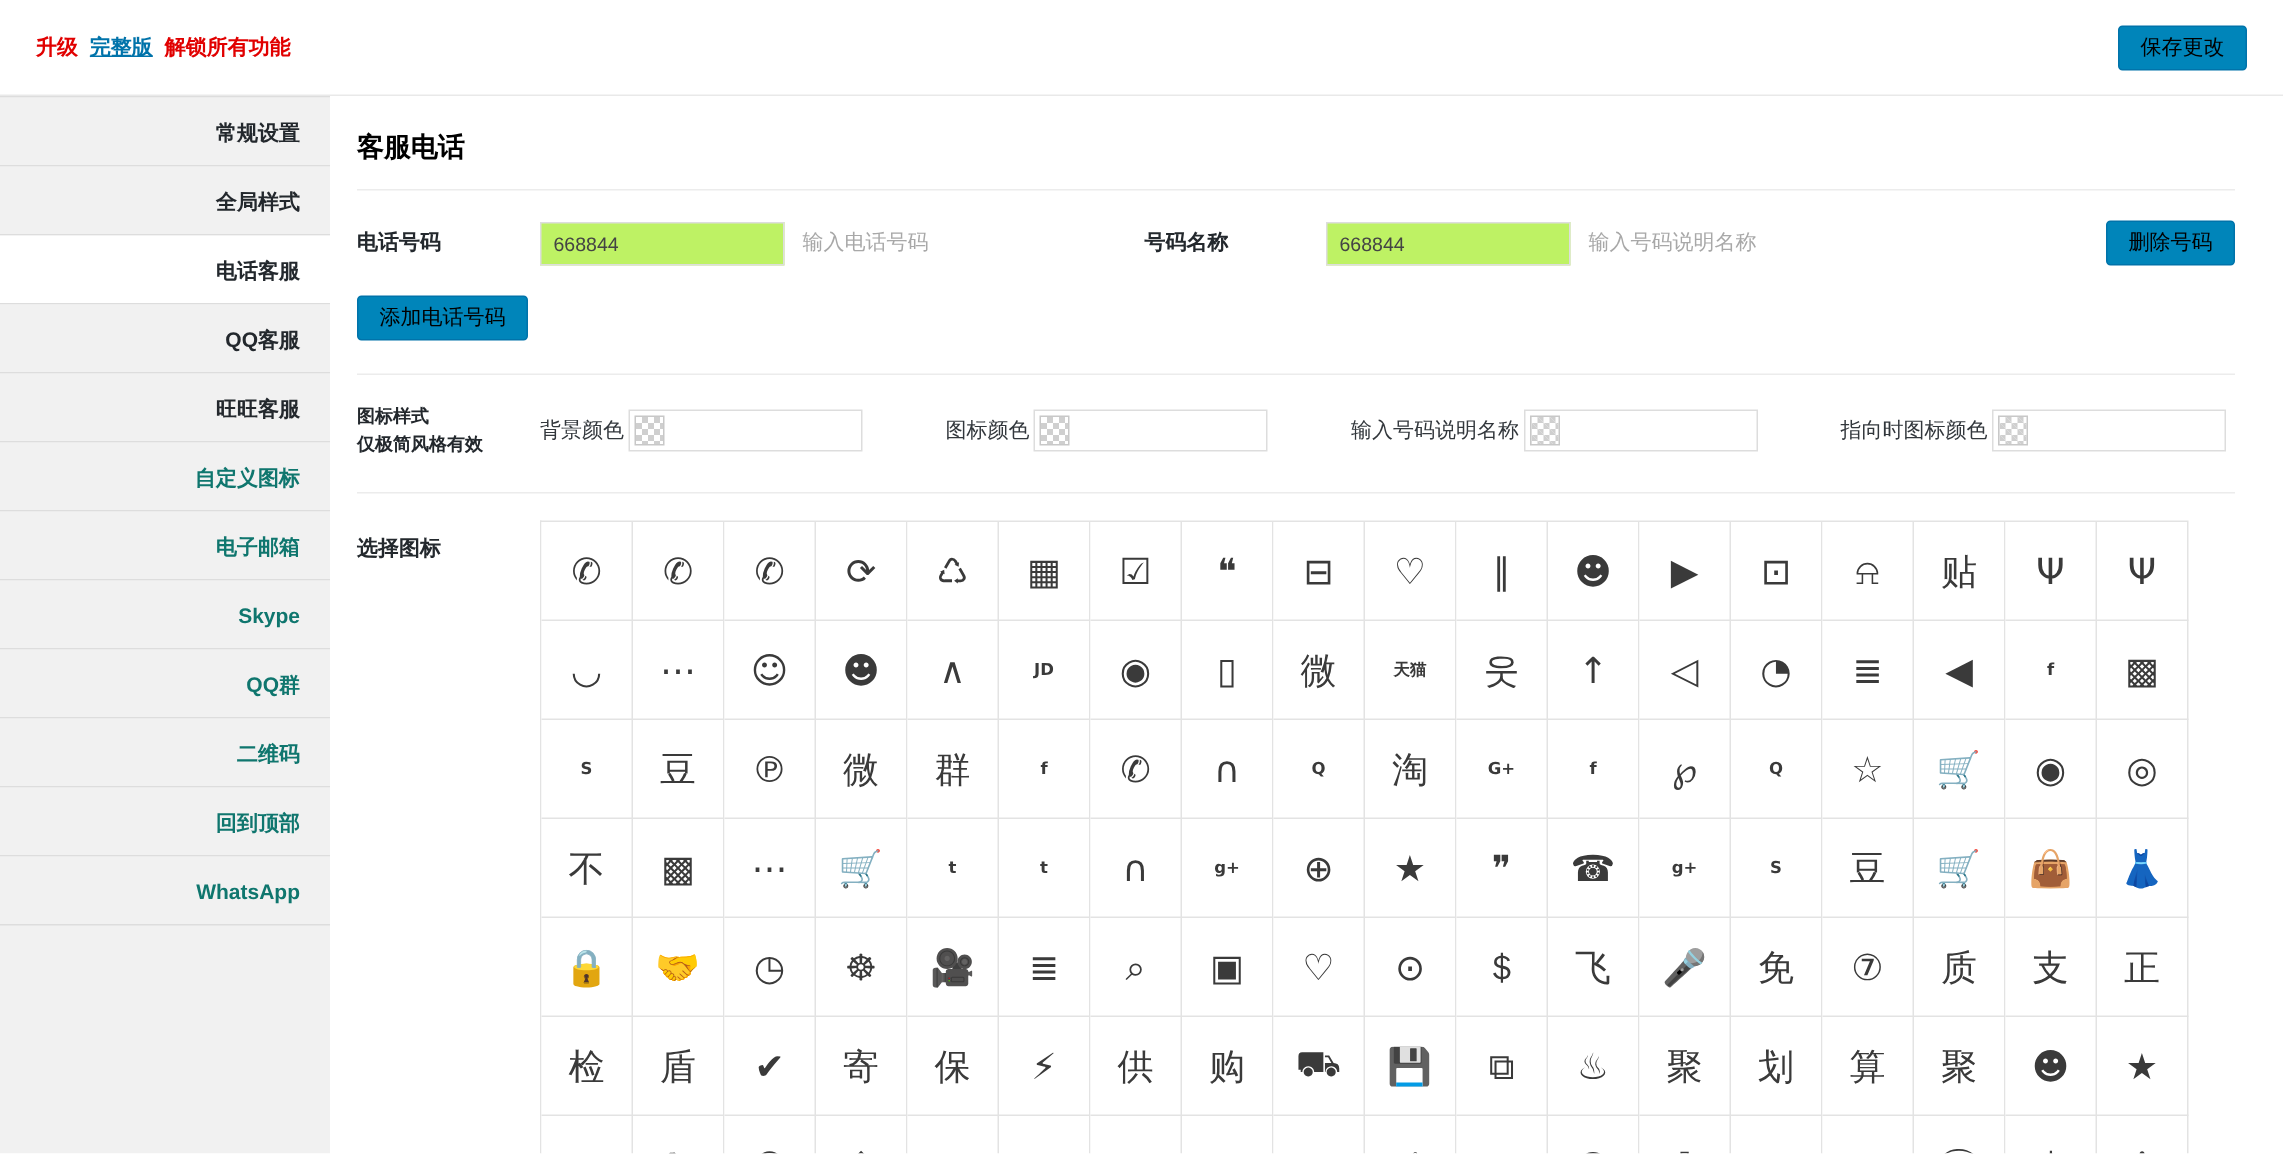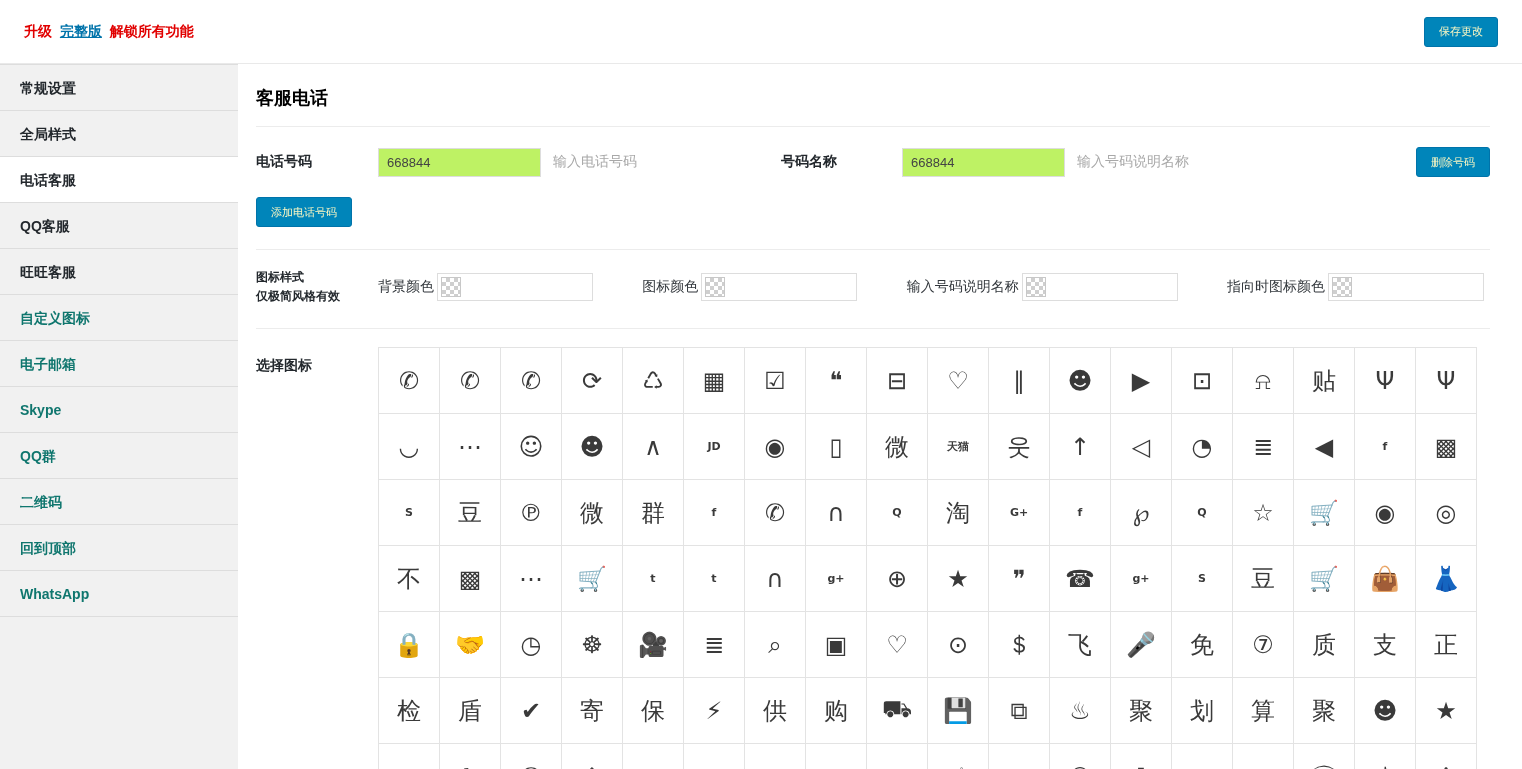--- a/index.html
+++ b/index.html
@@ -5,27 +5,27 @@
   * { margin:0; padding:0; box-sizing:border-box; }
   html,body { width:1522px; height:769px; overflow:hidden; background:#fff;
     font-family:"Liberation Sans","DejaVu Sans",sans-serif; color:#32373c; }
 
   
   .topbar { height:64px; display:flex; align-items:center; justify-content:space-between;
     padding:0 24px; background:#fff; border-bottom:1px solid #e9e9e9; }
   .upgrade { font-size:14px; font-weight:bold; }
   .upgrade .red { color:#e10000; }
   .upgrade a { color:#0073aa; text-decoration:underline; margin:0 4px; }
-  .btn { background:#0085ba; border:1px solid #0073aa; color:#fef9c3; border-radius:3px;
-    font-size:11px; height:30px; padding:0 14px; cursor:pointer;
+  .btn { background:#0085ba; border:1px solid #0073aa; color:#000000; border-radius:3px;
+    font-size:14px; height:30px; padding:0 14px; cursor:pointer;
     font-family:"Liberation Sans","DejaVu Sans",sans-serif; }
 
   
   .layout { display:flex; height:705px; }
-  .sidebar { width:238px; background:#f1f1f1; flex:none; border-top:1px solid #ddd; }
+  .sidebar { width:220px; background:#f1f1f1; flex:none; border-top:1px solid #ddd;text-align:right; }
   .side-item { height:46px; line-height:46px; padding:0 20px; font-size:14px; font-weight:bold;
     color:#23282d; border-bottom:1px solid #ddd; cursor:pointer; background:#f1f1f1; }
   .side-item.active { background:#fff; }
   .side-item.disabled { color:#0f766e; }
 
   .main { flex:1; padding:20px 32px 0 18px; background:#fff; overflow:hidden; }
   .page-title { font-size:18px; font-weight:bold; color:#000000; padding:2px 0 16px 0;
     border-bottom:1px solid #ececec; }
 
   

